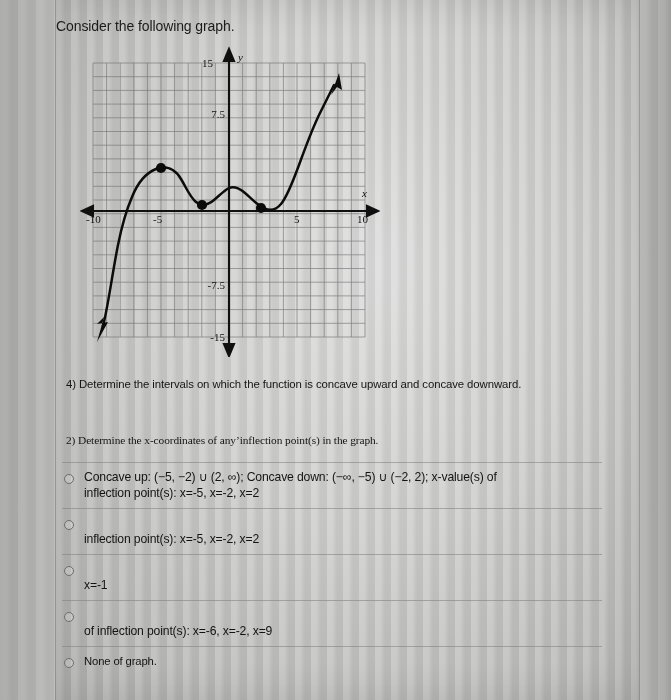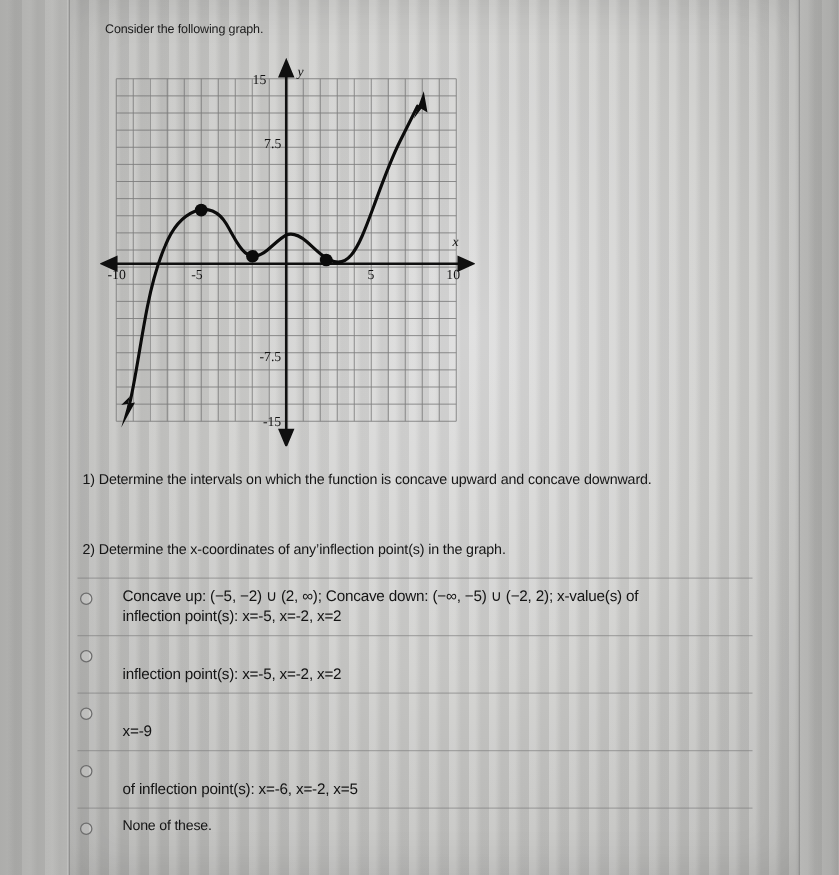--- a/index.html
+++ b/index.html
@@ -45,54 +45,54 @@
     background:
       repeating-linear-gradient(90deg,
         rgba(255,255,255,0.05) 0px,
         rgba(255,255,255,0.05) 6px,
         rgba(0,0,0,0.04) 12px,
         rgba(0,0,0,0.04) 18px),
       linear-gradient(90deg,#b4b4b2,#a6a6a4);
   }
 
   .prompt{
-    position:absolute;left:84px;top:18px;
-    font-size:10px;color:#1b1b1b;letter-spacing:-0.1px;
+    position:absolute;left:56px;top:18px;
+    font-size:14px;color:#1b1b1b;letter-spacing:-0.1px;
     font-family:"Liberation Sans", sans-serif;
   }
 
   
   #graph{position:absolute;left:80px;top:45px;width:300px;height:312px;}
   #graph svg{display:block;}
 
   
   .qtext{
     position:absolute;left:66px;font-size:11.4px;color:#151515;
     letter-spacing:-0.1px;white-space:nowrap;
   }
   #q1{top:378px;}
-  #q2{top:434px;}
+  #q2{top:434px;font-family:Liberation Serif, serif;}
 
   
   #options{position:absolute;left:62px;top:462px;width:540px;}
   .opt{
     position:relative;
     border-top:1px solid rgba(125,125,125,0.55);
     padding:7px 0 7px 0;
     min-height:22px;
   }
   .radio{
     position:absolute;left:2px;top:11px;
     width:10px;height:10px;border-radius:50%;
     border:1.3px solid #6d6d6d;
     background:rgba(255,255,255,0.22);
     box-sizing:border-box;
   }
   .optbody{
-    margin-left:36px;
+    margin-left:22px;
     font-size:12.2px;line-height:15.5px;color:#141414;
     font-family:"Liberation Sans", sans-serif;
     letter-spacing:-0.15px;
   }
   .optbody.small{font-size:11.3px;}
 </style>
 </head>
 <body>
 
 <div class="leftedge"></div>
@@ -196,21 +196,21 @@
 
     <polygon points="17,297 28,277 17,279 24,272" fill="#0c0c0c"></polygon>
     <polygon points="259,28 251,50 257,42 262,45" fill="#0c0c0c"></polygon>
 
     <circle cx="81" cy="123" r="5.1" fill="#0b0b0b"></circle>
     <circle cx="122" cy="160" r="5.1" fill="#0b0b0b"></circle>
     <circle cx="181" cy="163" r="5.1" fill="#0b0b0b"></circle>
   </svg>
 </div>
 
-<div class="qtext" id="q1">1)  Determine the intervals on which the function is concave upward and concave downward.</div>
+<div class="qtext" id="q1">4)  Determine the intervals on which the function is concave upward and concave downward.</div>
 <div class="qtext" id="q2">2)  Determine the x-coordinates of any’inflection point(s) in the graph.</div>
 
 <div id="options">
 
   <div class="opt">
     <span class="radio"></span>
     <div class="optbody">
       <span>Concave up: (−5, −2) ∪ (2, ∞); Concave down: (−∞, −5) ∪ (−2, 2);  x-value(s) of</span><br>
       <span>inflection point(s): x=-5, x=-2, x=2</span>
     </div>
@@ -221,32 +221,32 @@
     <div class="optbody">
       <br>
       <span>inflection point(s): x=-5, x=-2, x=2</span>
     </div>
   </div>
 
   <div class="opt">
     <span class="radio"></span>
     <div class="optbody">
       <br>
-      <span>x=-9</span>
+      <span>x=-1</span>
     </div>
   </div>
 
   <div class="opt">
     <span class="radio"></span>
     <div class="optbody">
       <br>
-      <span>of inflection point(s): x=-6, x=-2, x=5</span>
+      <span>of inflection point(s): x=-6, x=-2, x=9</span>
     </div>
   </div>
 
   <div class="opt">
     <span class="radio"></span>
     <div class="optbody small">
-      <span>None of these.</span>
+      <span>None of graph.</span>
     </div>
   </div>
 
 </div>
 
 </body></html>

